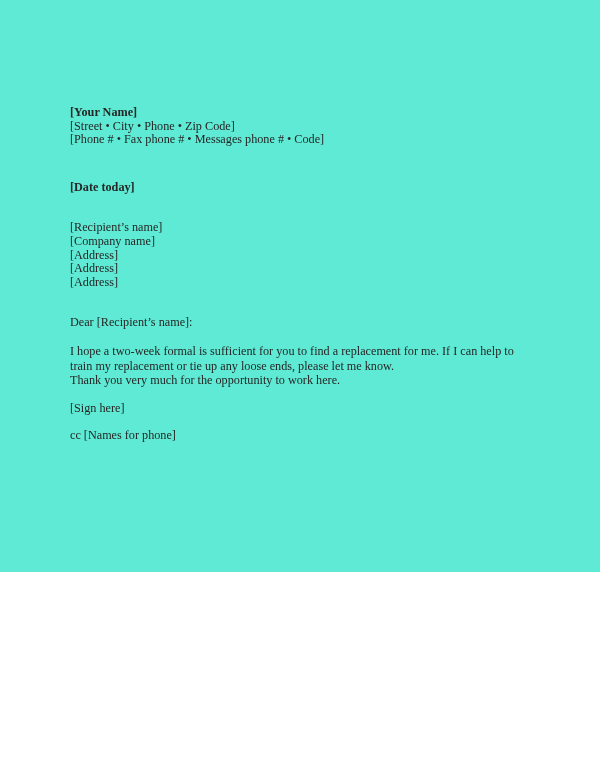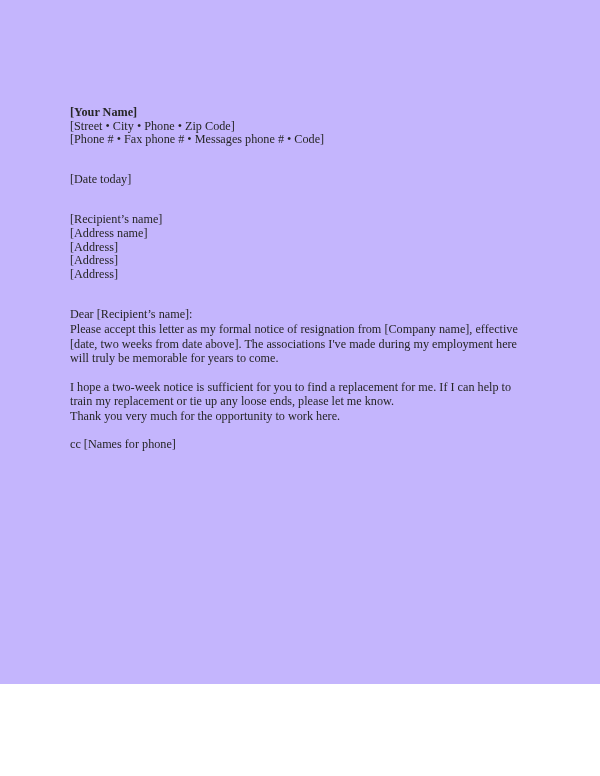--- a/index.html
+++ b/index.html
@@ -13,22 +13,22 @@
     height: 776px;
     overflow: hidden;
     font-family: "Liberation Serif", "DejaVu Serif", serif;
     color: #262626;
     -webkit-font-smoothing: antialiased;
   }
 
   .page {
     position: relative;
     width: 600px;
-    height: 684px;
-    background: #c4b5fd;
+    height: 572px;
+    background: #5eead4;
     box-sizing: border-box;
   }
 
   .letter {
     position: absolute;
     left: 70px;
     top: 106px;
     width: 455px;
     font-size: 12.2px;
     line-height: 13.6px;
@@ -43,21 +43,21 @@
   .line {
     display: block;
     white-space: pre-wrap;
   }
 
   .bold-line {
     font-weight: bold;
   }
 
   
-  .gap-date      { margin-top: 26px; }
+  .gap-date      { margin-top: 34px; font-weight: bold; }
   .gap-recipient { margin-top: 27px; }
   .gap-salute    { margin-top: 27px; }
   .gap-para      { margin-top: 14px; }
   .gap-close     { margin-top: 14px; }
   .gap-sign      { margin-top: 14px; }
 
   .para {
     margin: 0;
     line-height: 14.6px;
   }
@@ -74,38 +74,40 @@
       <span class="line">[Street • City • Phone • Zip Code]</span>
       <span class="line">[Phone # • Fax phone # • Messages phone # • Code]</span>
     </div>
 
     <div class="block gap-date">
       <span class="line">[Date today]</span>
     </div>
 
     <div class="block gap-recipient">
       <span class="line">[Recipient’s name]</span>
-      <span class="line">[Address name]</span>
+      <span class="line">[Company name]</span>
       <span class="line">[Address]</span>
       <span class="line">[Address]</span>
       <span class="line">[Address]</span>
     </div>
 
     <div class="block gap-salute">
       <span class="line">Dear [Recipient’s name]:</span>
     </div>
 
-    <p class="para gap-para">Please accept this letter as my formal notice of resignation from [Company name], effective [date, two weeks from date above]. The associations I've made during my employment here will truly be memorable for years to come.</p>
 
     <div class="block gap-para">
-      <p class="para">I hope a two-week notice is sufficient for you to find a replacement for me. If I can help to train my replacement or tie up any loose ends, please let me know.</p>
+      <p class="para">I hope a two-week formal is sufficient for you to find a replacement for me. If I can help to train my replacement or tie up any loose ends, please let me know.</p>
       <p class="para">Thank you very much for the opportunity to work here.</p>
     </div>
 
 
+    <div class="block gap-sign">
+      <span class="line">[Sign here]</span>
+    </div>
 
 
     <div class="block gap-sign">
       <span class="line">cc [Names for phone]</span>
     </div>
 
   </div>
 </div>
 
 </body></html>

